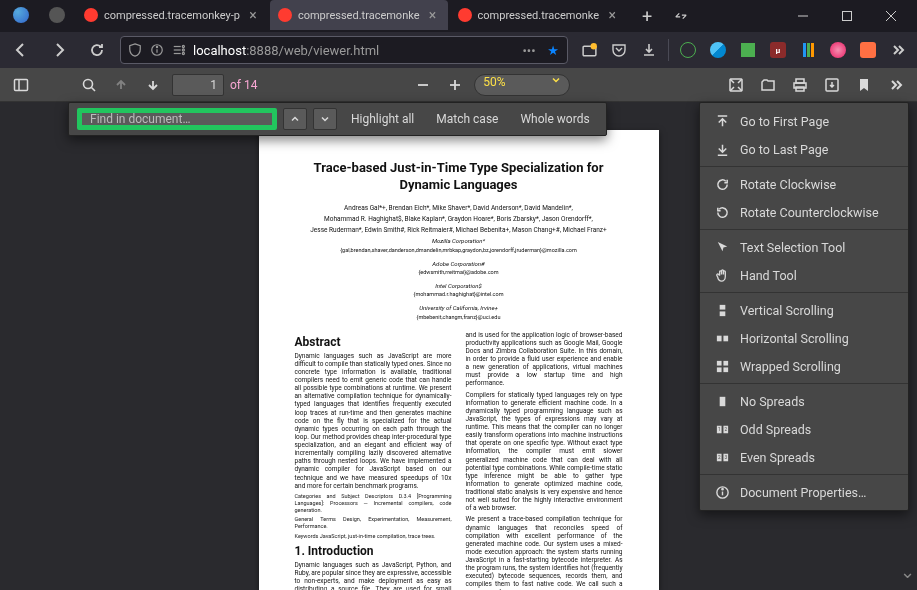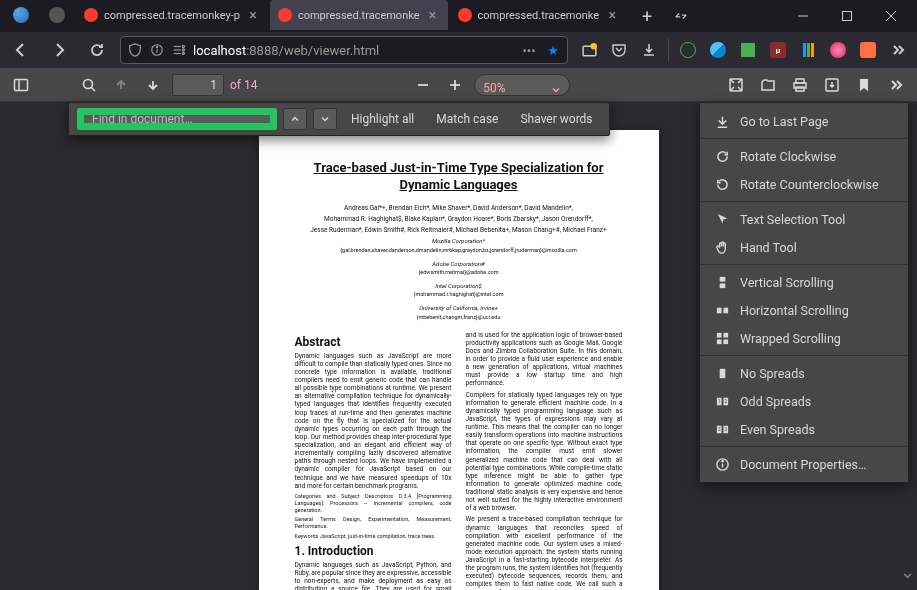--- a/index.html
+++ b/index.html
@@ -36,40 +36,40 @@
 .tb-sep { width: 1px; height: 22px; background: #4a4a55; margin: 0 2px; }
 
 
 .pdf-toolbar { height: 34px; background: #474747; border-bottom: 1px solid #333; display: flex; align-items: center; padding: 0 8px; gap: 6px; font-size: 12px; color: #d9d9d9; }
 .pdf-btn { width: 26px; height: 26px; display: flex; align-items: center; justify-content: center; color: #d9d9d9; border-radius: 2px; }
 .pdf-btn svg { width: 16px; height: 16px; }
 .pdf-btn.disabled { opacity: 0.4; }
 .page-input { width: 52px; height: 22px; background: #5a5a5a; border: 1px solid #333; color: #d9d9d9; text-align: right; padding: 0 6px; font-size: 12px; border-radius: 2px; }
 .page-of { color: #f9a8d4; }
 .pdf-spacer { flex: 1; }
-.zoom-display { width: 96px; height: 22px; background: #5a5a5a; border: 1px solid #333; color: #fca5a5; padding: 0 8px; font-size: 12px; border-radius: 11px; display: flex; align-items: flex-end; justify-content: space-between; }
+.zoom-display { width: 96px; height: 22px; background: #5a5a5a; border: 1px solid #333; color: #fde047; padding: 0 8px; font-size: 12px; border-radius: 11px; display: flex; align-items: flex-start; justify-content: space-between; }
 
 
 .findbar { position: absolute; top: 102px; left: 68px; background: #474747; border: 1px solid #222; border-radius: 2px; box-shadow: 0 4px 12px rgba(0,0,0,.5); display: flex; align-items: center; padding: 5px 8px; gap: 6px; font-size: 12px; color: #d9d9d9; z-index: 20; }
-.find-input { width: 200px; height: 22px; background: #5a5a5a; border: 7px solid #22c55e; color: #d9d9d9; padding: 0 8px; font-size: 12px; border-radius: 2px; }
+.find-input { width: 200px; height: 22px; background: #5a5a5a; border: 5px solid #22c55e; color: #d9d9d9; padding: 0 8px; font-size: 12px; border-radius: 2px; }
 .find-input::placeholder { color: #bbb; }
 .find-btn { width: 24px; height: 22px; display: flex; align-items: center; justify-content: center; background: #5a5a5a; border: 1px solid #333; border-radius: 2px; }
 .find-opt { padding: 2px 8px; cursor: pointer; }
 
 
 .secondary { position: absolute; top: 102px; right: 8px; width: 210px; background: #474747; border: 1px solid #222; border-radius: 2px; box-shadow: 0 4px 12px rgba(0,0,0,.5); padding: 4px 0; font-size: 12.5px; color: #d9d9d9; z-index: 20; }
 .menu-item { display: flex; align-items: center; gap: 10px; padding: 6px 14px; white-space: nowrap; }
 .menu-item .mi-icon { width: 16px; height: 16px; display: flex; align-items: center; justify-content: center; }
 .menu-item .mi-icon svg { width: 15px; height: 15px; }
 .menu-sep { height: 1px; background: #333; margin: 3px 0; }
 
 
 .viewer { position: absolute; top: 102px; left: 0; right: 0; bottom: 0; background: #2a2a2e; display: flex; justify-content: center; overflow: hidden; }
 .page { width: 400px; background: #fff; margin-top: 28px; box-shadow: 0 2px 6px rgba(0,0,0,.5); padding: 30px 36px; color: #111; font-size: 6.5px; line-height: 1.25; font-family: "Times New Roman", serif; }
-.page .ptitle { font-size: 13px; font-weight: bold; text-align: center; margin-bottom: 10px; line-height: 1.3; text-decoration: underline; }
+.page .ptitle { font-size: 13px; font-weight: bold; text-align: center; margin-bottom: 10px; line-height: 1.3; }
 .page .authors { text-align: center; font-size: 6.5px; margin-bottom: 3px; }
 .page .affil { text-align: center; font-size: 6px; font-style: italic; margin-bottom: 2px; }
 .page .emails { text-align: center; font-size: 5.5px; margin-bottom: 6px; }
 .cols { display: flex; gap: 14px; margin-top: 10px; }
 .col { flex: 1; text-align: justify; }
 .sec-h { font-weight: bold; font-size: 12px; margin: 4px 0 2px; }
 .para { margin-bottom: 3px; }
 .tiny { font-size: 5.5px; color: #222; }
 
 .scroll-ind { position: absolute; right: 2px; bottom: 8px; color: #888; font-size: 18px; }
@@ -348,24 +348,32 @@
         <path d="M2 6.5L5 3.5l3 3"></path>
       </svg>
     </div>
   <div class="find-btn">
       <svg width="10" height="10" viewBox="0 0 10 10" fill="none" stroke="currentColor" stroke-width="1.5">
         <path d="M2 3.5L5 6.5l3-3"></path>
       </svg>
     </div>
   <span class="find-opt">Highlight all</span>
   <span class="find-opt">Match case</span>
-  <span class="find-opt">Shaver words</span>
+  <span class="find-opt">Whole words</span>
 </div>
 
 <div class="secondary">
+  <div class="menu-item">
+      <span class="mi-icon">
+        <svg viewBox="0 0 16 16" fill="none" stroke="currentColor" stroke-width="1.6">
+          <path d="M8 13V5M4 9l4-4 4 4M3 2h10"></path>
+        </svg>
+      </span>
+      <span>Go to First Page</span>
+    </div>
   <div class="menu-item">
       <span class="mi-icon">
         <svg viewBox="0 0 16 16" fill="none" stroke="currentColor" stroke-width="1.6">
           <path d="M8 3v8M4 7l4 4 4-4M3 14h10"></path>
         </svg>
       </span>
       <span>Go to Last Page</span>
     </div>
   <div class="menu-sep"></div>
   <div class="menu-item">

